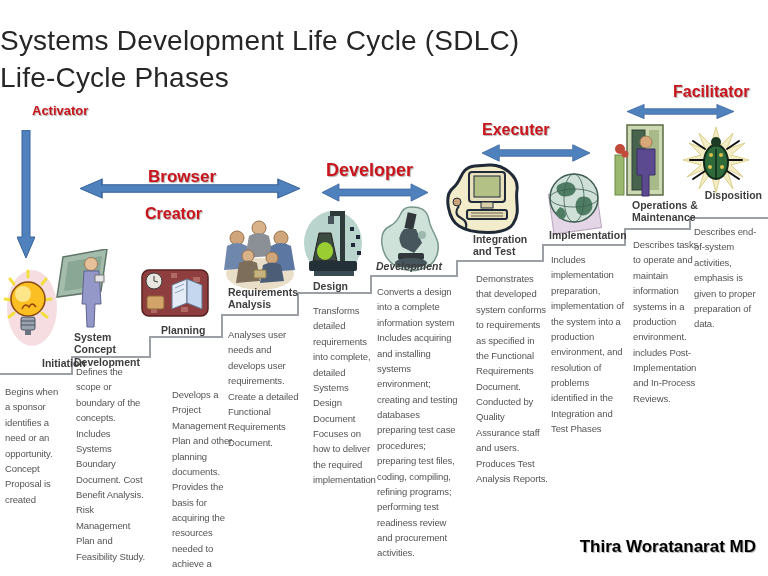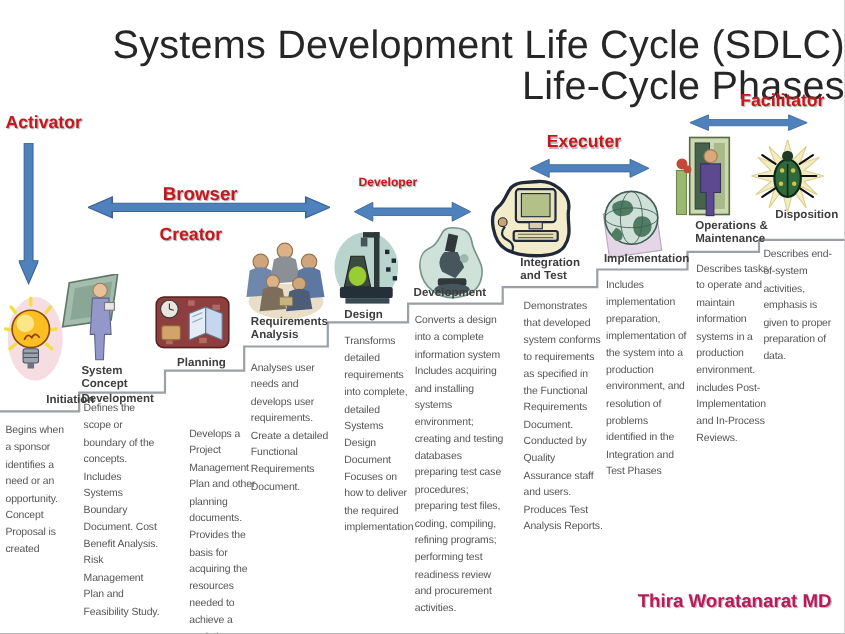--- a/index.html
+++ b/index.html
@@ -2,58 +2,58 @@
 <html><head>
 <meta charset="utf-8">
 <style>
   html,body{margin:0;padding:0;background:#888;}
   #slide{
     position:relative;width:768px;height:576px;background:#ffffff;
     font-family:"Liberation Sans", sans-serif;overflow:hidden;margin:0 auto;
   }
   .abs{position:absolute;}
   .title{
-    left:0;right:0;top:22px;text-align:right;
-    font-size:36px;line-height:37px;color:#262626;letter-spacing:0.2px;
+    left:0;right:0;top:22px;text-align:left;
+    font-size:28px;line-height:37px;color:#262626;letter-spacing:0.2px;
   }
   .role-label{
     font-weight:bold;font-size:16px;line-height:1;color:#c9151b;
     text-shadow:1px 1px 1px rgba(110,110,110,0.55);white-space:nowrap;
   }
   .phase-title{
     font-weight:bold;font-size:10.5px;line-height:1.18;color:#3d3d3d;z-index:3;
   }
   .phase-body{
     font-size:9.5px;line-height:1.62;color:#555;letter-spacing:-0.12px;z-index:3;
   }
   .credit{
-    font-weight:bold;font-size:17px;color:#be185d;
+    font-weight:bold;font-size:17px;color:#000000;
     text-shadow:1px 1px 0 rgba(120,120,120,0.5);
   }
   svg{display:block;}
 </style>
 </head>
 <body>
 
 <div id="slide">
 
   <div class="abs title">
     <div>Systems Development Life Cycle (SDLC)</div>
     <div>Life-Cycle Phases</div>
   </div>
 
   <svg class="abs" style="left:0;top:0;width:768px;height:576px;z-index:1;" viewBox="0 0 768 576">
     <path d="M0,374 L72,374 L72,357 L150,357 L150,337 L222,337 L222,315 L298,315 L298,293 L371,293 L371,276 L457,276 L457,261 L543,261 L543,245 L625,245 L625,229 L690,229 L690,218 L768,218" fill="none" stroke="#9aa0a6" stroke-width="2"></path>
   </svg>
 
-  <div class="abs role-label" style="left:5px;top:104px;font-size:16px;">Activator</div>
+  <div class="abs role-label" style="left:32px;top:104px;font-size:13px;">Activator</div>
   <div class="abs role-label" style="left:148px;top:168px;font-size:17px;">Browser</div>
   <div class="abs role-label" style="left:145px;top:206px;">Creator</div>
-  <div class="abs role-label" style="left:326px;top:161px;font-size:11px;">Developer</div>
-  <div class="abs role-label" style="left:497px;top:122px;">Executer</div>
+  <div class="abs role-label" style="left:326px;top:161px;font-size:18px;">Developer</div>
+  <div class="abs role-label" style="left:482px;top:122px;">Executer</div>
   <div class="abs role-label" style="left:637px;top:84px;margin-left:36px;">Facilitator</div>
 
   <svg class="abs" style="left:17px;top:130px;width:18px;height:129px;" viewBox="0 0 18 129">
     <polygon points="5,0 13,0 13,107 18,107 9,128 0,107 5,107" fill="#4f81bd" stroke="#38639b" stroke-width="1"></polygon>
   </svg>
   <svg class="abs" style="left:80px;top:176px;width:220px;height:25px;" viewBox="0 0 100 20" preserveAspectRatio="none">
     <polygon points="0,10 10,2.5 10,7 90,7 90,2.5 100,10 90,17.5 90,13 10,13 10,17.5" fill="#4f81bd" stroke="#38639b" stroke-width="0.7"></polygon>
   </svg>
   <svg class="abs" style="left:322px;top:181px;width:106px;height:23px;" viewBox="0 0 100 20" preserveAspectRatio="none">
     <polygon points="0,10 16,2.5 16,7 84,7 84,2.5 100,10 84,17.5 84,13 16,13 16,17.5" fill="#4f81bd" stroke="#38639b" stroke-width="0.7"></polygon>
@@ -216,21 +216,21 @@
 
   <div class="abs phase-title" style="left:161px;top:324px;width:62px;">Planning</div>
   <div class="abs phase-body" style="left:172px;top:349px;width:64px;margin-top:38px;">Develops a Project Management Plan and other planning documents. Provides the basis for acquiring the resources needed to achieve a soulution.</div>
 
   <div class="abs phase-title" style="left:228px;top:286px;width:72px;">Requirements Analysis</div>
   <div class="abs phase-body" style="left:228px;top:327px;width:74px;">Analyses user needs and develops user requirements. Create a detailed Functional Requirements Document.</div>
 
   <div class="abs phase-title" style="left:313px;top:280px;width:56px;">Design</div>
   <div class="abs phase-body" style="left:313px;top:303px;width:60px;">Transforms detailed requirements into complete, detailed Systems Design Document Focuses on how to deliver the required implementation</div>
 
-  <div class="abs phase-title" style="left:376px;top:260px;width:80px;">Development</div>
+  <div class="abs phase-title" style="left:376px;top:260px;width:80px;font-style:italic;">Development</div>
   <div class="abs phase-body" style="left:377px;top:284px;width:82px;">Converts a design into a complete information system Includes acquiring and installing systems environment; creating and testing databases preparing test case procedures; preparing test files, coding, compiling, refining programs; performing test readiness review and procurement activities.</div>
 
   <div class="abs phase-title" style="left:473px;top:233px;width:62px;">Integration and Test</div>
   <div class="abs phase-body" style="left:476px;top:271px;width:72px;">Demonstrates that developed system conforms to requirements as specified in the Functional Requirements Document. Conducted by Quality Assurance staff and users. Produces Test Analysis Reports.</div>
 
   <div class="abs phase-title" style="left:549px;top:229px;width:58px;">Implementation</div>
   <div class="abs phase-body" style="left:551px;top:252px;width:76px;">Includes implementation preparation, implementation of the system into a production environment, and resolution of problems identified in the Integration and Test Phases</div>
 
   <div class="abs phase-title" style="left:632px;top:199px;width:70px;">Operations &amp; Maintenance</div>
   <div class="abs phase-body" style="left:633px;top:237px;width:68px;">Describes tasks to operate and maintain information systems in a production environment. includes Post-Implementation and In-Process Reviews.</div>

